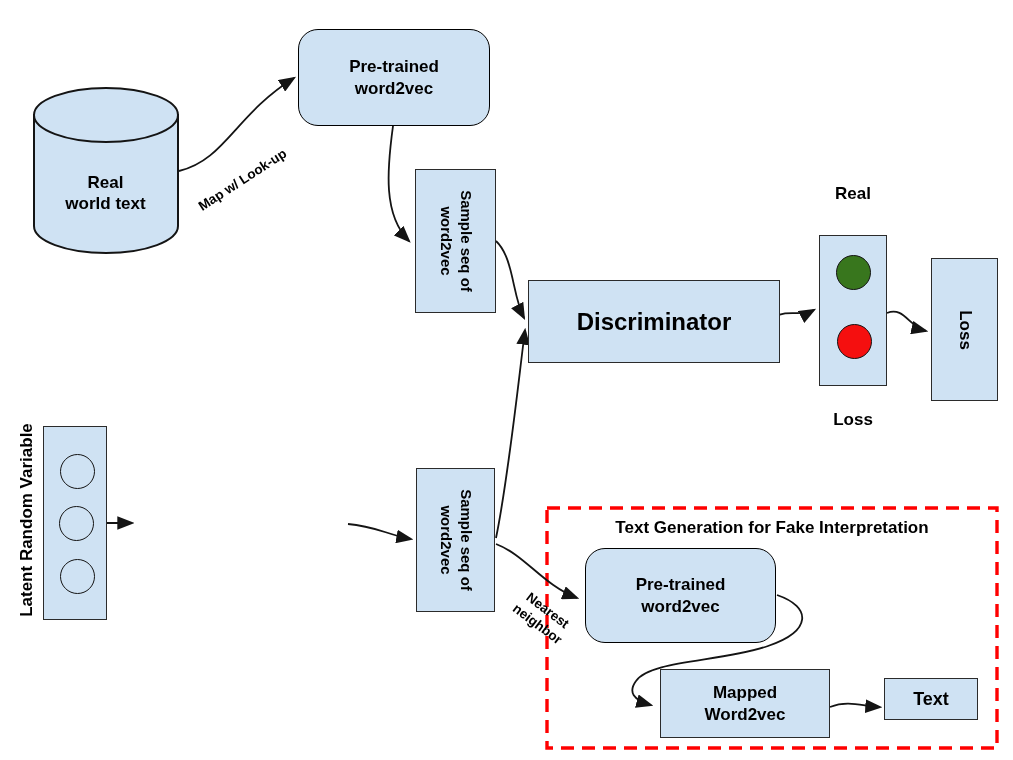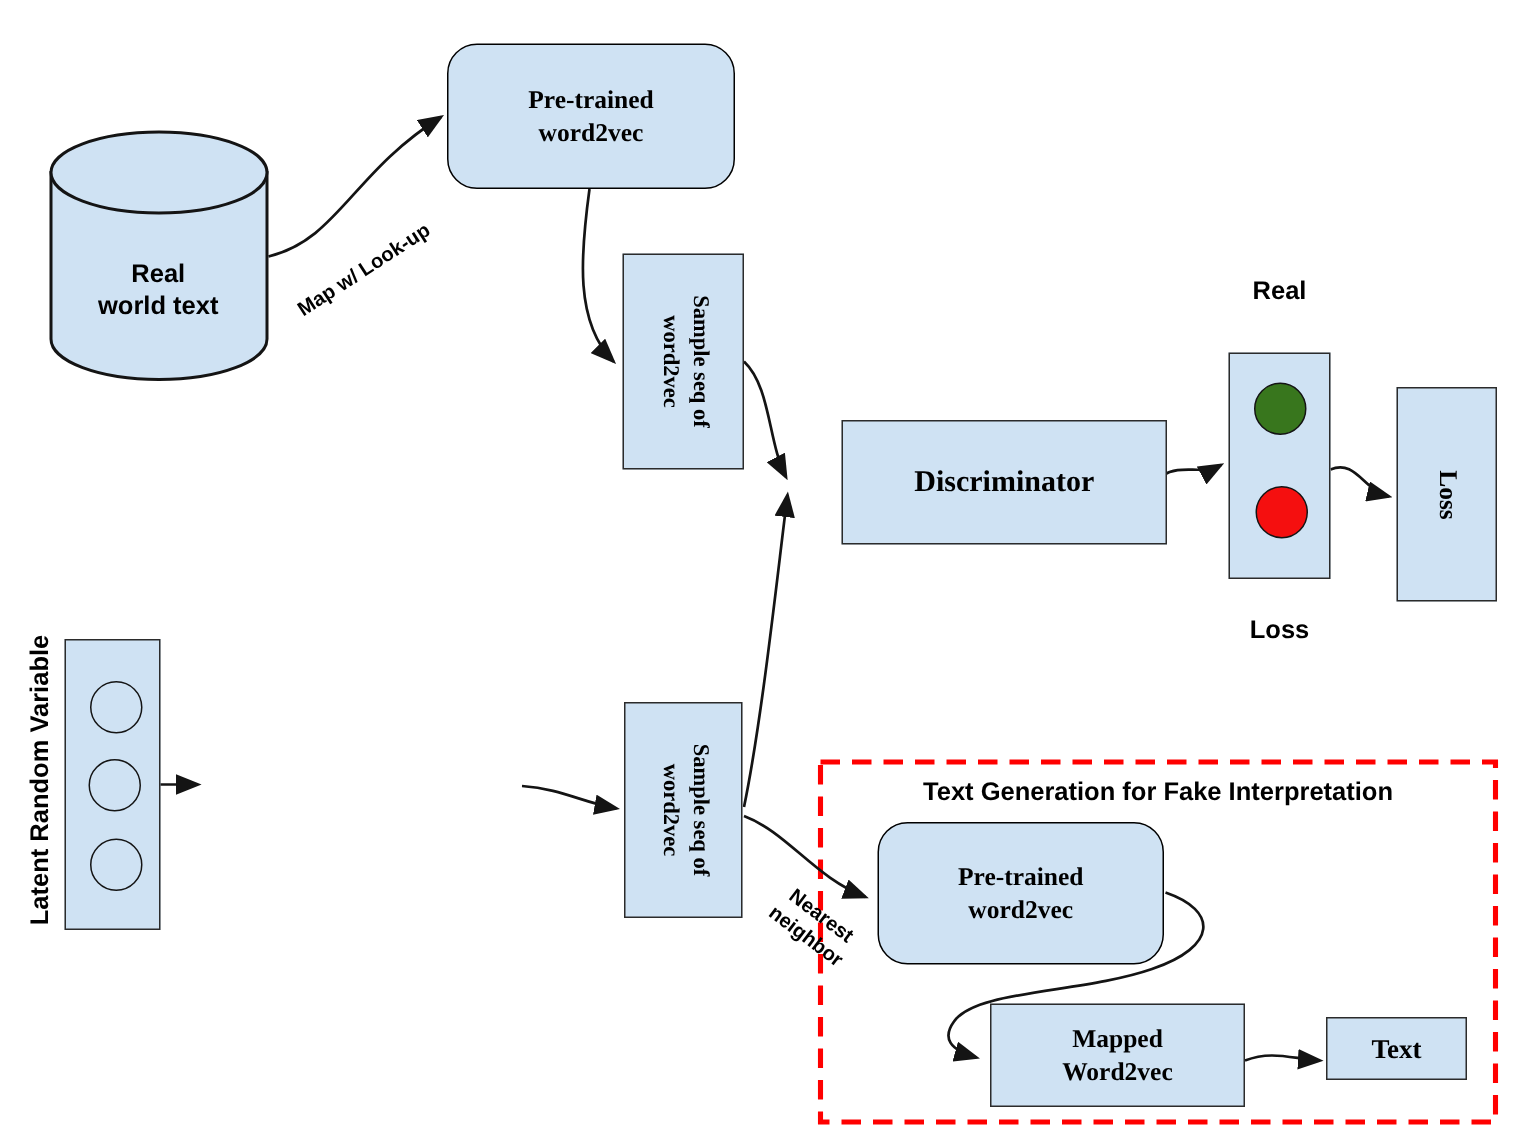--- a/index.html
+++ b/index.html
@@ -9,21 +9,21 @@
     font-family:"Liberation Sans","DejaVu Sans",sans-serif;
   }
   #underlay{position:absolute;left:0;top:0;}
   .edge{fill:none;stroke:#141414;stroke-width:1.8px;}
   .shape{stroke:#141414;stroke-width:2px;fill:var(--box-fill);}
   .dashedRect{fill:none;stroke:var(--accent-red);stroke-width:3.4px;stroke-dasharray:13 8;}
   .node{
     position:absolute;box-sizing:border-box;
     background:var(--box-fill);border:1.8px solid #2b2b2b;
     display:flex;align-items:center;justify-content:center;
-    text-align:center;font-weight:bold;white-space:pre-line;line-height:1.25;font-family:Liberation Serif, serif;
+    text-align:center;font-weight:bold;white-space:pre-line;line-height:1.25;
   }
   .rounded{border-radius:20px;border-color:#000;}
   .vtext{
     position:absolute;left:50%;top:50%;
     transform:translate(-50%,-50%) rotate(90deg);
     text-align:center;font-weight:bold;white-space:pre-line;line-height:1.3;
   }
   .flabel{
     position:absolute;font-weight:bold;text-align:center;
     white-space:pre-line;line-height:1.25;
@@ -67,21 +67,21 @@
 world text</div>
 
   <div class="node rounded" style="left:298px;top:29px;width:192px;height:97px;font-size:17px;">Pre-trained
 word2vec</div>
 
   <div class="node" style="left:415px;top:169px;width:81px;height:144px;">
     <span class="vtext" style="width:144px;font-size:15px;">Sample seq of
 word2vec</span>
   </div>
 
-  <div class="node" style="left:528px;top:280px;width:217px;height:83px;font-size:20px;margin-left:33px;">Discriminator</div>
+  <div class="node" style="left:528px;top:280px;width:252px;height:83px;font-size:24px;">Discriminator</div>
 
   <div class="flabel" style="left:819px;top:183px;width:68px;font-size:17px;">Real</div>
   <div class="node" style="left:819px;top:235px;width:68px;height:151px;">
     <span class="circle" style="left:16px;top:19px;width:35px;height:35px;background:var(--real-green);border:1.8px solid #141414;"></span>
     <span class="circle" style="left:17px;top:88px;width:35px;height:35px;background:var(--fake-red);border:1.8px solid #141414;"></span>
   </div>
   <div class="flabel" style="left:819px;top:409px;width:68px;font-size:17px;">Loss</div>
 
   <div class="node" style="left:931px;top:258px;width:67px;height:143px;">
     <span class="vtext" style="width:143px;font-size:17px;">Loss</span>

